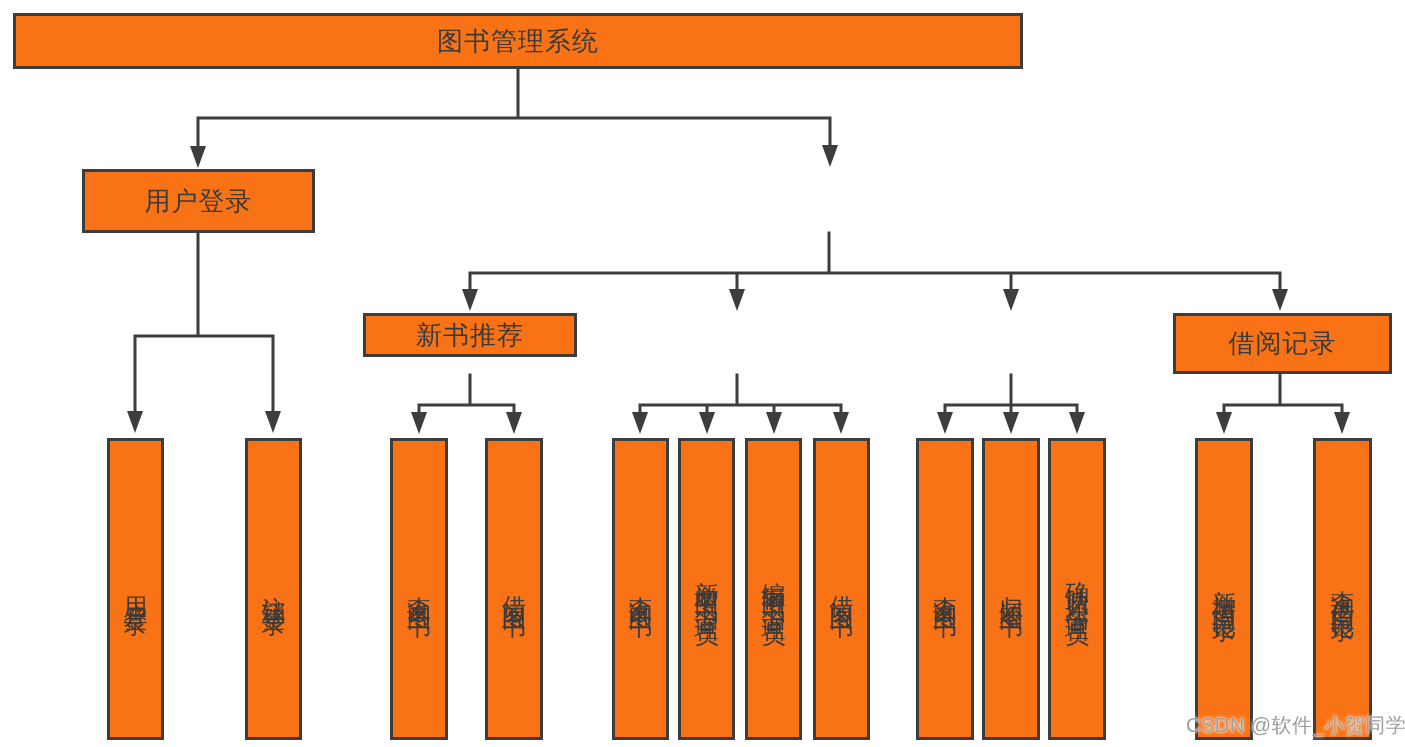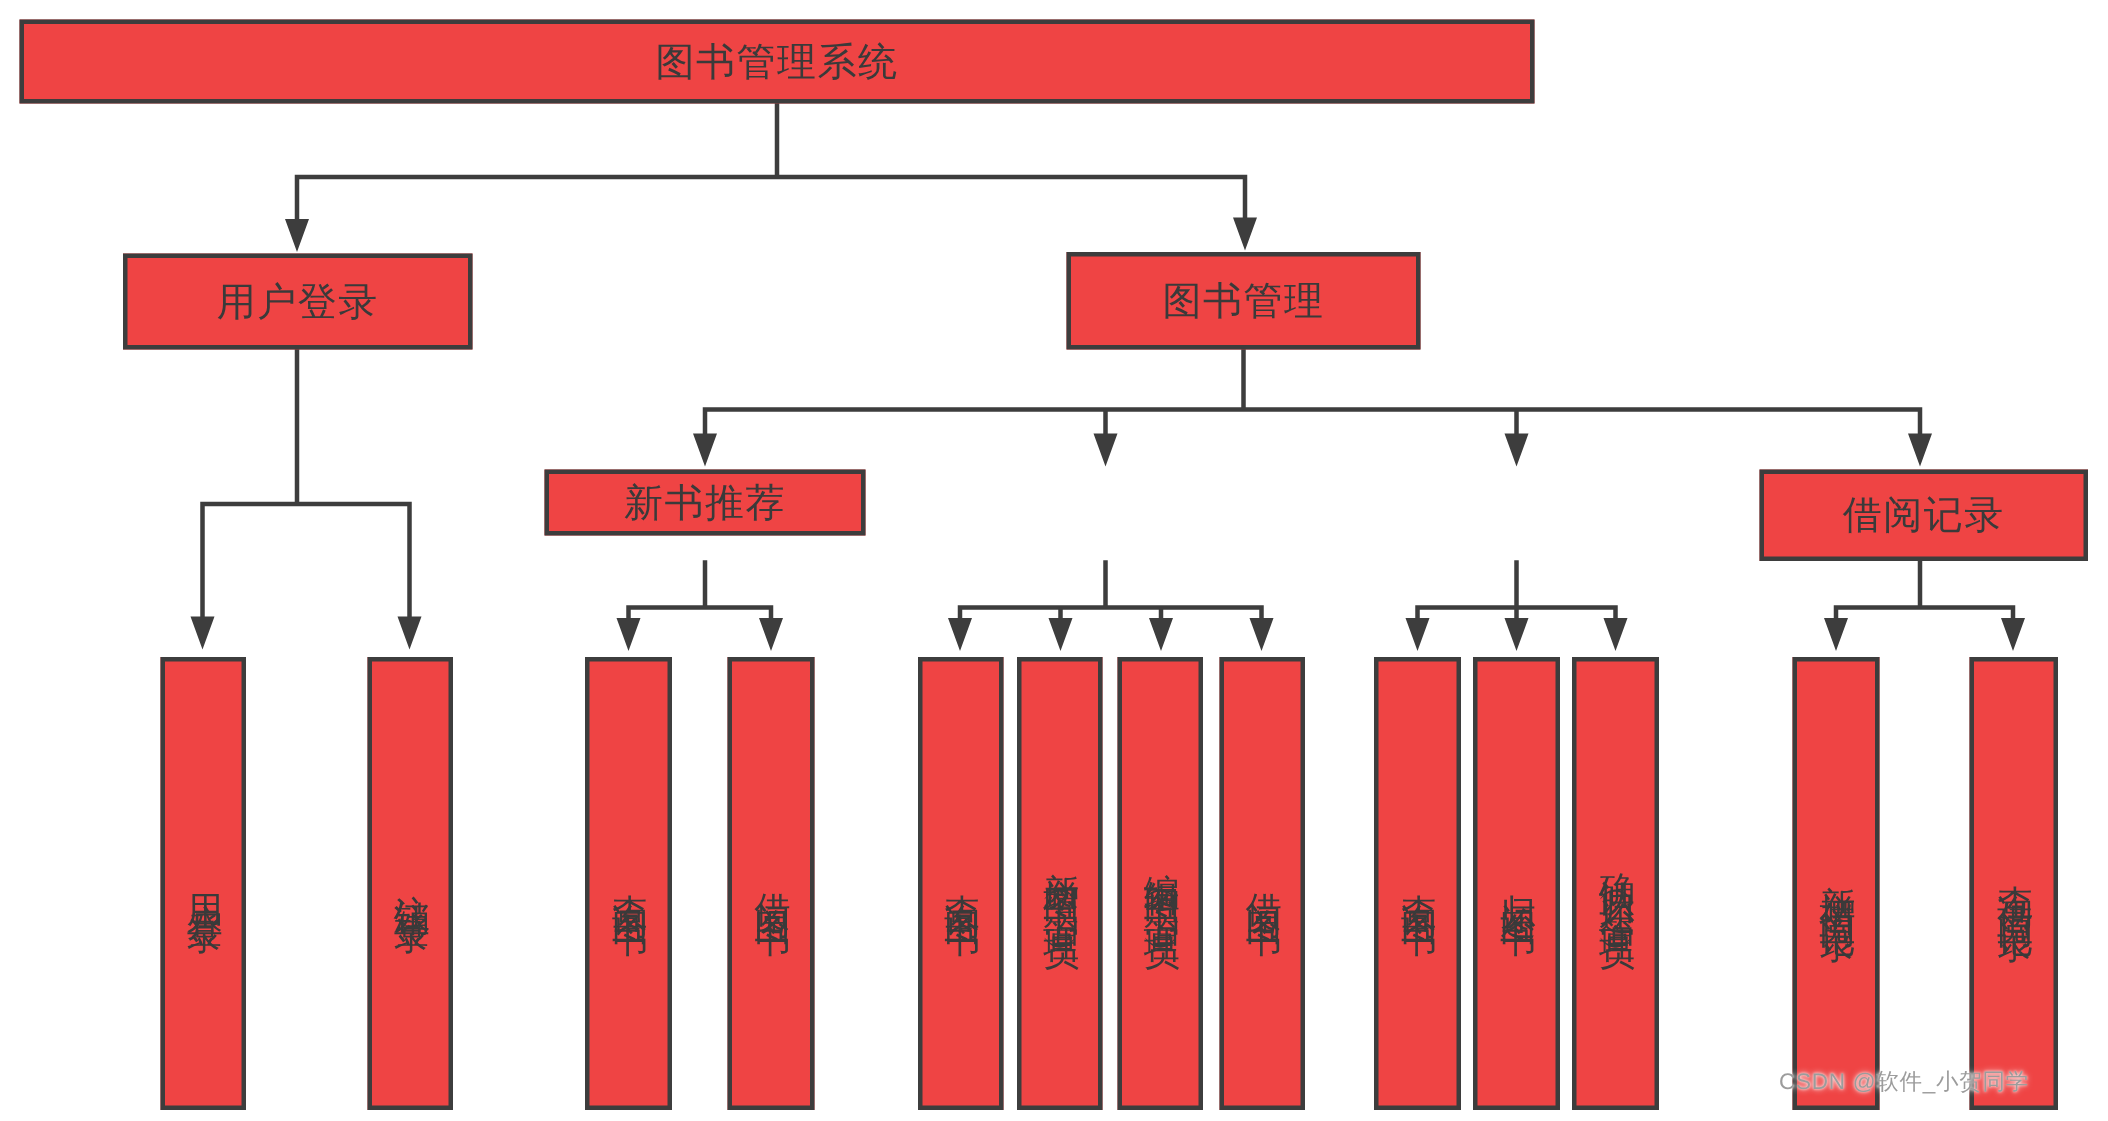--- a/index.html
+++ b/index.html
@@ -13,21 +13,21 @@
   }
   .connectors {
     position: absolute;
     left: 0; top: 0;
     width: 1405px; height: 747px;
     pointer-events: none;
   }
   .box {
     position: absolute;
     box-sizing: border-box;
-    background: #ef4444;
+    background: #f97316;
     border: 3px solid #3d3d3d;
     display: flex;
     align-items: center;
     justify-content: center;
     color: #3a3a3a;
   }
   .htext {
     font-size: 26px;
     letter-spacing: 1px;
     white-space: nowrap;
@@ -38,21 +38,21 @@
     font-size: 24px;
     letter-spacing: 6px;
     line-height: 1;
     white-space: nowrap;
   }
   .watermark {
     position: absolute;
     top: 712px;
     left: 1186px;
     width: 215px;
-    font-size: 15px;
+    font-size: 20px;
     letter-spacing: 0.5px;
     color: #9c9c9c;
     text-shadow: 0 0 2px #ffffff, 0 0 4px #ffffff;
     white-space: nowrap;
     z-index: 5;
   }
 </style>
 </head>
 <body>
 
@@ -86,23 +86,20 @@
              M1224 434 L1216 412 L1232 412 Z
              M1342 434 L1334 412 L1350 412 Z"></path>
   </svg>
 
   <div class="box" style="left:13px;top:13px;width:1010px;height:56px">
     <span class="htext">图书管理系统</span>
   </div>
 
   <div class="box" style="left:82px;top:169px;width:233px;height:64px">
     <span class="htext">用户登录</span>
-  </div>
-  <div class="box" style="left:711px;top:168px;width:236px;height:65px">
-    <span class="htext">图书管理</span>
   </div>
 
   <div class="box" style="left:363px;top:313px;width:214px;height:44px">
     <span class="htext">新书推荐</span>
   </div>
   <div class="box" style="left:1173px;top:313px;width:219px;height:61px">
     <span class="htext">借阅记录</span>
   </div>
 
   <div class="box" style="left:107px;top:438px;width:57px;height:302px">

